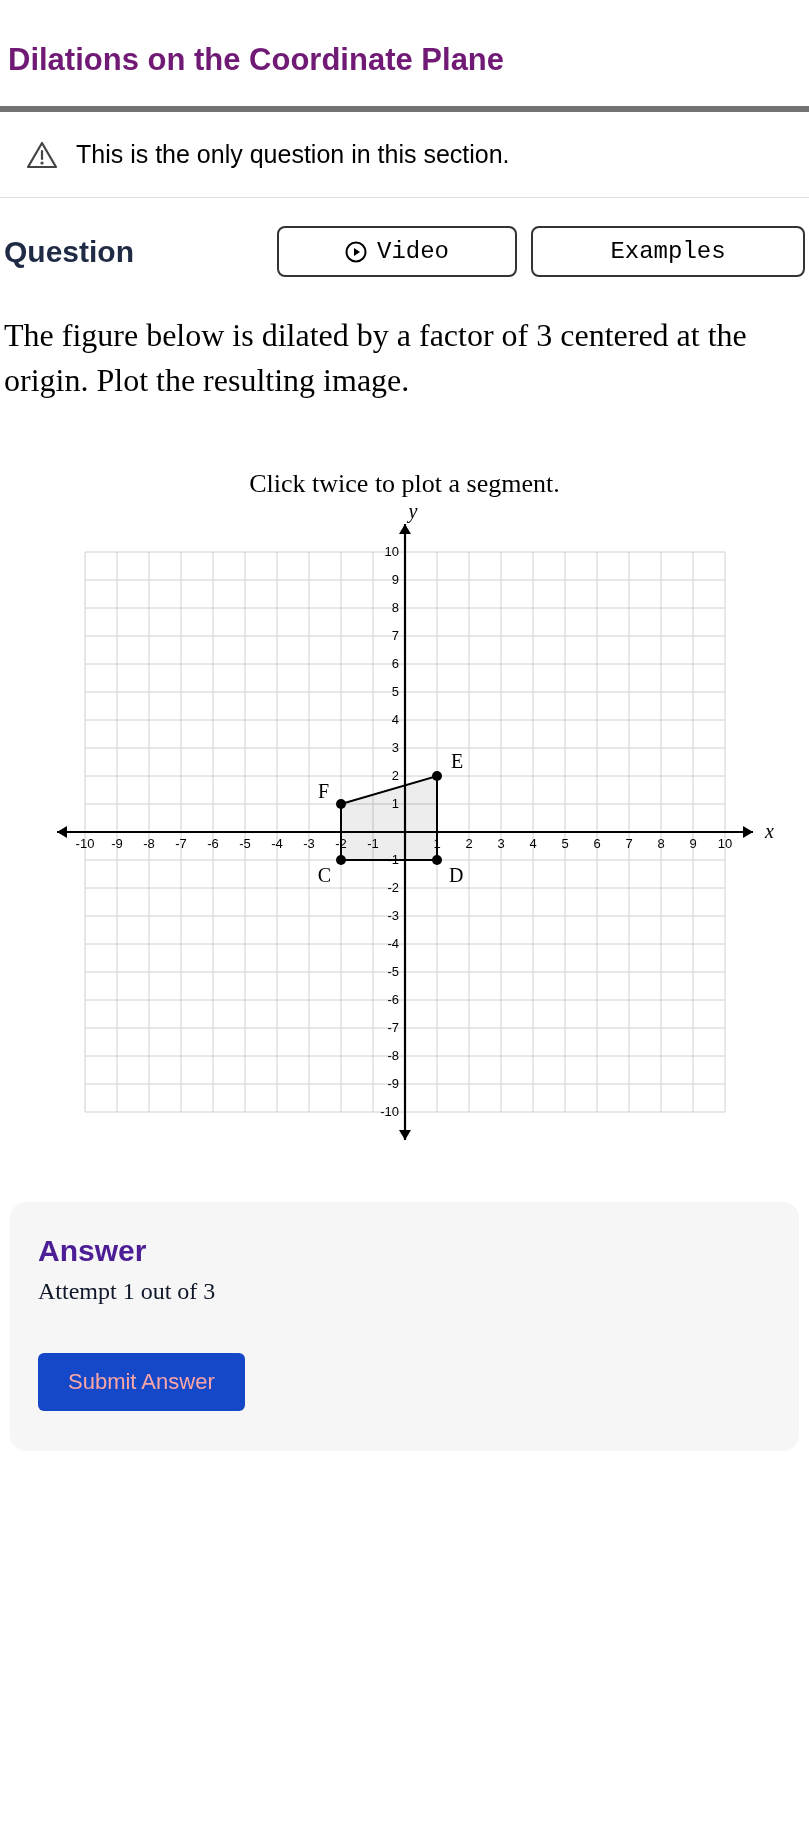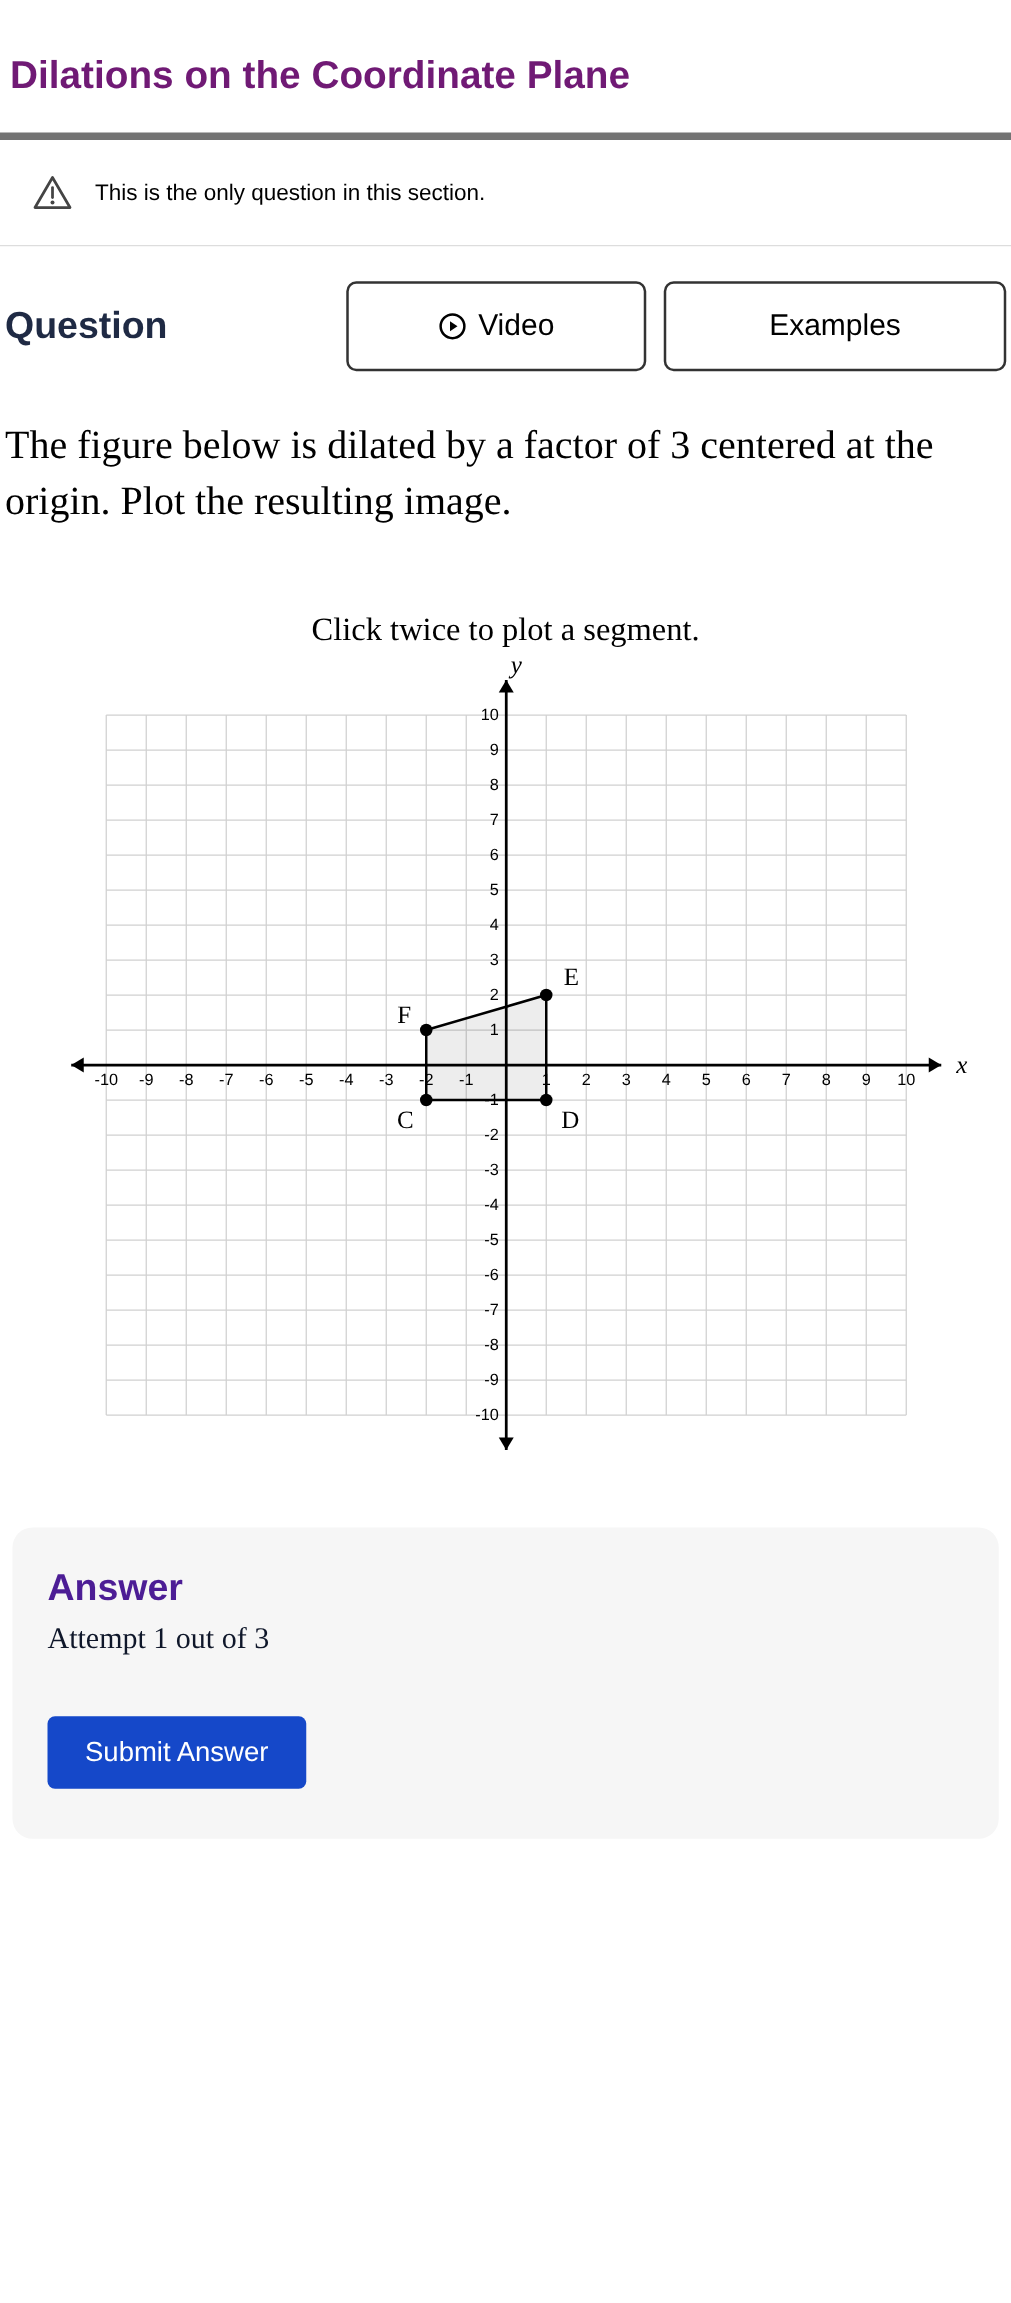--- a/index.html
+++ b/index.html
@@ -16,21 +16,21 @@
     color: #701a75;
     padding: 42px 8px 28px 8px;
     border-bottom: 6px solid #737373;
   }
   .notice-bar {
     display: flex;
     align-items: center;
     gap: 18px;
     padding: 28px 26px;
     border-bottom: 1px solid #ddd;
-    font-size: 18px;
+    font-size: 25px;
     font-family: -apple-system, BlinkMacSystemFont, 'Segoe UI', sans-serif;
   }
   .warn-icon svg { width: 32px; height: 28px; display:block; }
   .question-row {
     display: flex;
     align-items: center;
     padding: 28px 4px 12px 4px;
     gap: 14px;
   }
   .question-label {
@@ -38,23 +38,23 @@
     font-weight: 700;
     font-size: 30px;
     color: #1f2a44;
     flex: 0 0 auto;
     margin-right: auto;
   }
   .btn {
     border: 2px solid #333;
     border-radius: 8px;
     background: #fff;
-    font-family: Liberation Sans, sans-serif;
+    font-family: Liberation Mono, monospace;
     font-size: 24px;
-    padding: 20px 26px;
+    padding: 10px 26px;
     display: flex;
     align-items: center;
     gap: 10px;
     cursor: pointer;
   }
   .btn-examples { width: 274px; justify-content:center;}
   .btn-video { width: 240px; justify-content:center;}
   .play-icon svg { width: 22px; height: 22px; display:block; }
   .prompt {
     font-size: 32px;
@@ -92,21 +92,21 @@
   }
   .attempt {
     font-family: Georgia, serif;
     font-size: 24px;
     color: #0f172a;
     margin-top: 10px;
   }
   .submit-btn {
     margin-top: 48px;
     background: #1548c9;
-    color: #ffffff;
+    color: #fca5a5;
     border: none;
     border-radius: 6px;
     font-family: -apple-system, BlinkMacSystemFont, 'Segoe UI', sans-serif;
     font-size: 22px;
     padding: 16px 30px;
     cursor: pointer;
   }
 </style>
 </head>
 <body>

